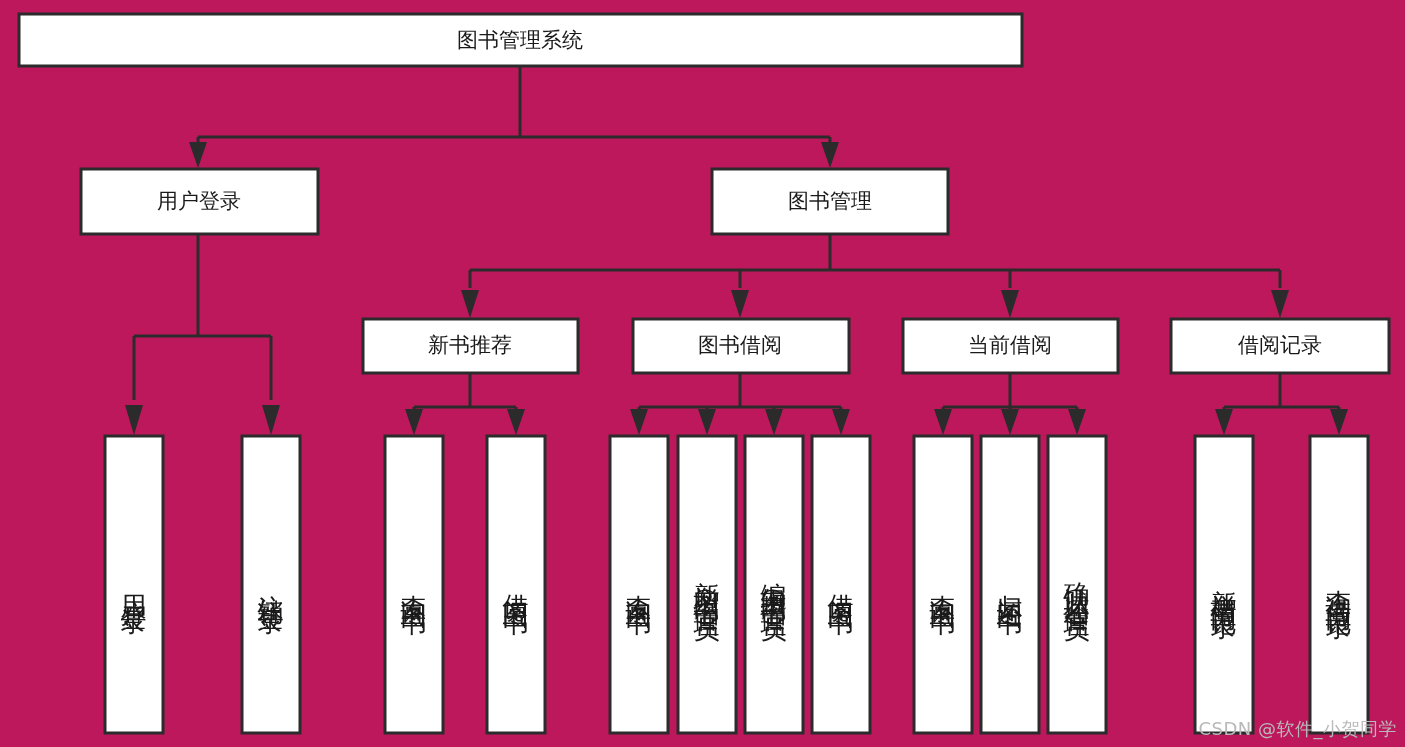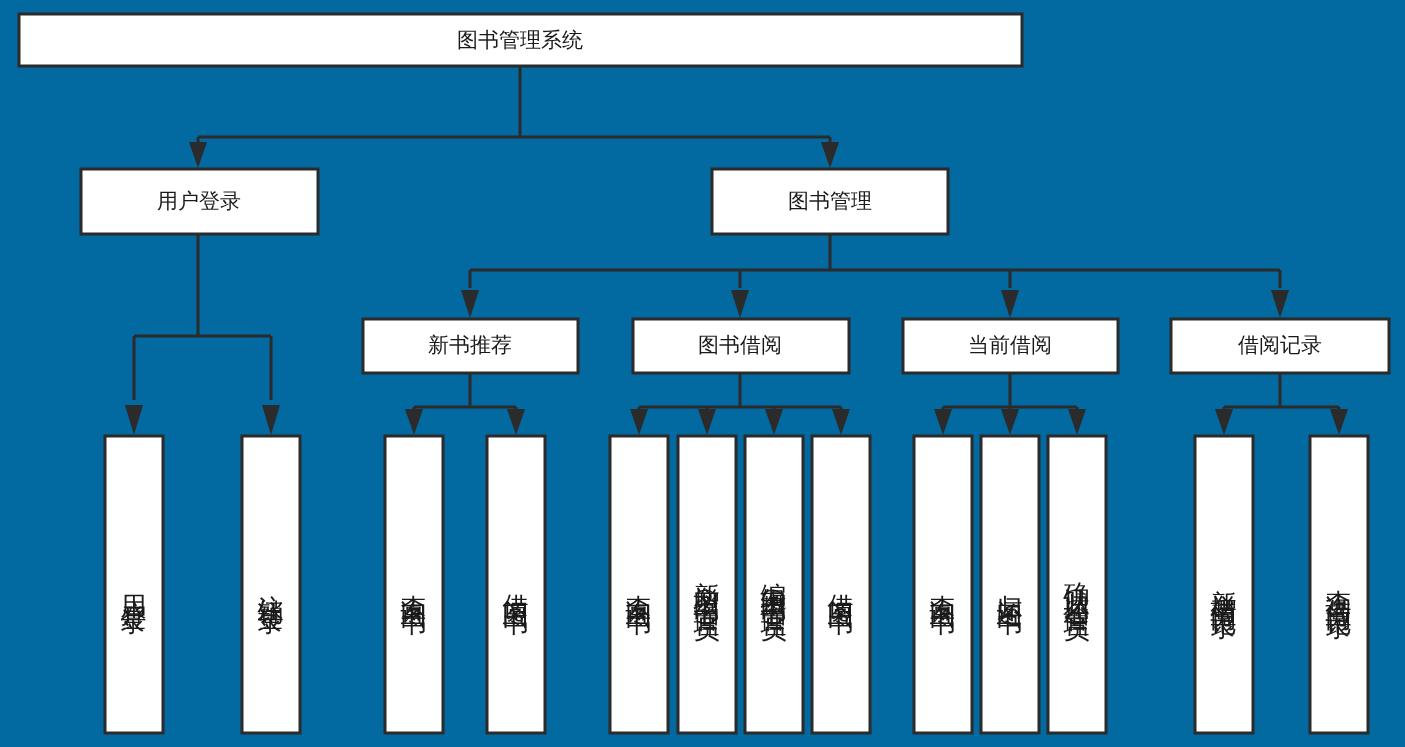--- a/index.html
+++ b/index.html
@@ -10,21 +10,21 @@
   body {
     width: 1405px;
     height: 747px;
     font-family: "DejaVu Sans", "Liberation Sans", sans-serif;
     overflow: hidden;
   }
   #diagram-root {
     position: relative;
     width: 1405px;
     height: 747px;
-    background: #0369a1;
+    background: #be185d;
   }
   svg#flow {
     position: absolute;
     left: 0;
     top: 0;
     width: 1405px;
     height: 747px;
     display: block;
   }
   .node-box {
@@ -239,14 +239,15 @@
       <rect class="node-box" x="1195" y="436" width="58" height="297"></rect>
       <text class="node-label-v" x="1224" y="584">新增借阅记录</text>
     </g>
     <g>
       <rect class="node-box" x="1310" y="436" width="58" height="297"></rect>
       <text class="node-label-v" x="1339" y="584">查询借阅记录</text>
     </g>
 
   </svg>
 
+  <div class="watermark">CSDN @软件_小贺同学</div>
 
 </div>
 
 </body></html>

